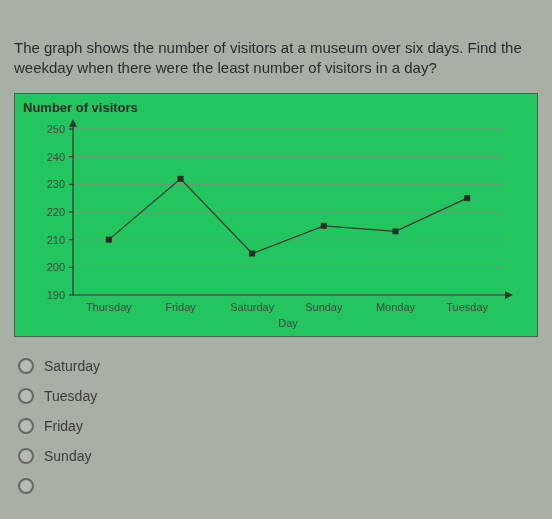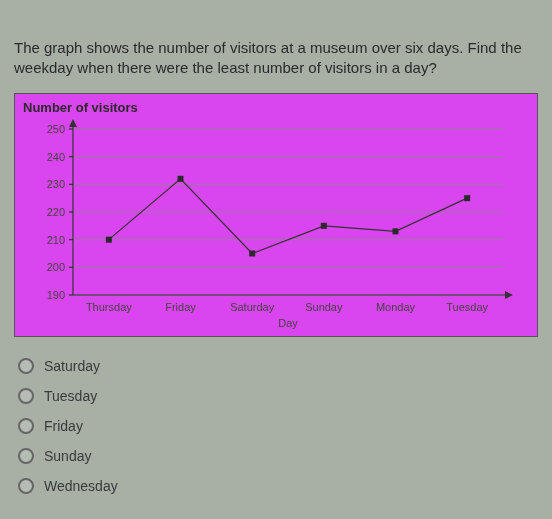--- a/index.html
+++ b/index.html
@@ -13,21 +13,21 @@
   }
   .question {
     padding: 10px 14px 8px 14px;
     font-size: 15px;
     line-height: 1.35;
     margin-top: 28px;
   }
   .chart-box {
     margin: 6px 14px 10px 14px;
     border: 1px solid #555;
-    background: #d946ef;
+    background: #22c55e;
     padding: 6px 8px 4px 8px;
   }
   .chart-title {
     font-size: 13px;
     font-weight: bold;
     margin-bottom: 2px;
   }
   .plot {
     display: block;
   }
@@ -120,15 +120,14 @@
   <div class="option">
     <span class="radio"></span>
     <span>Friday</span>
   </div>
   <div class="option">
     <span class="radio"></span>
     <span>Sunday</span>
   </div>
   <div class="option">
     <span class="radio"></span>
-    <span>Wednesday</span>
   </div>
 </div>
 
 </body></html>

